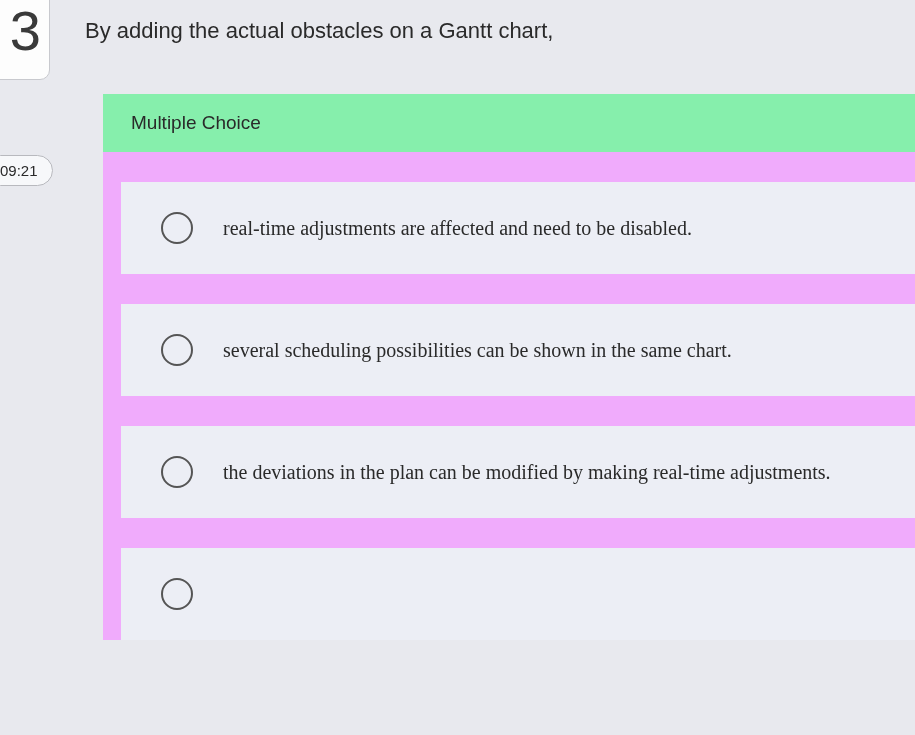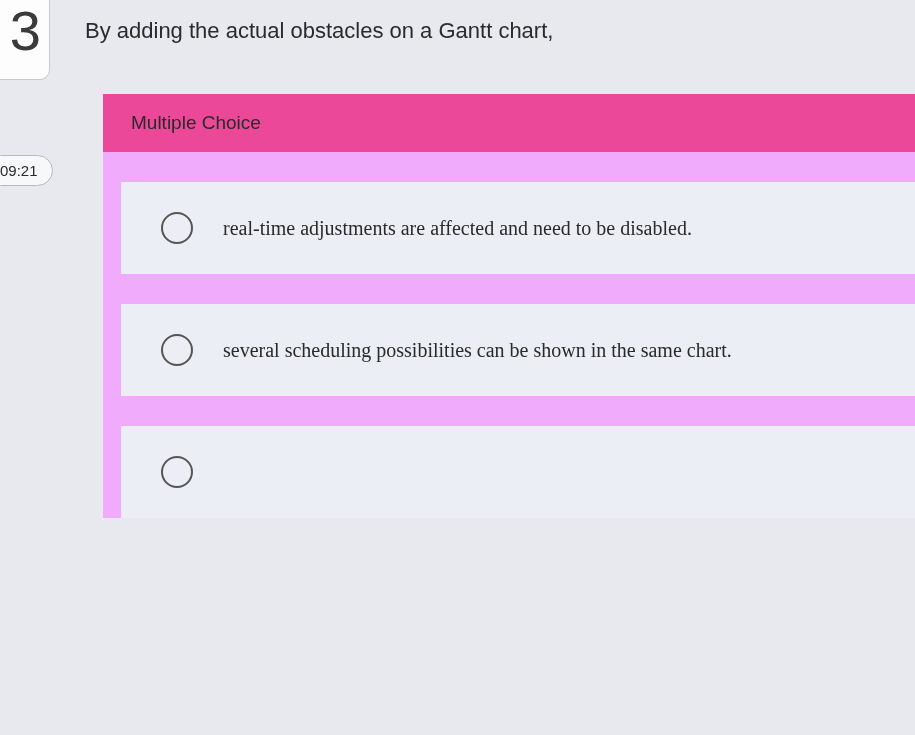--- a/index.html
+++ b/index.html
@@ -58,21 +58,21 @@
       top: 10px;
       right: 0;
     }
     .question-text {
       font-size: 22px;
       color: #2a2a2a;
       margin-bottom: 50px;
       padding-top: 8px;
     }
     .mc-header {
-      background: #ec4899;
+      background: #86efac;
       padding: 18px 28px;
       font-size: 19px;
       color: #2a2a2a;
       margin-left: 18px;
     }
     .options-container {
       margin-left: 18px;
       background: #f0abfc;
       padding-top: 30px;
       font-family: Liberation Serif, serif;
@@ -121,19 +121,23 @@
     <div class="option-row">
       <div class="radio-circle"></div>
       <span class="option-text">real-time adjustments are affected and need to be disabled.</span>
     </div>
 
     <div class="option-row">
       <div class="radio-circle"></div>
       <span class="option-text">several scheduling possibilities can be shown in the same chart.</span>
     </div>
 
+    <div class="option-row">
+      <div class="radio-circle"></div>
+      <span class="option-text">the deviations in the plan can be modified by making real-time adjustments.</span>
+    </div>
 
     <div class="option-row">
       <div class="radio-circle"></div>
     </div>
 
   </div>
 </div>
 
 </body></html>

